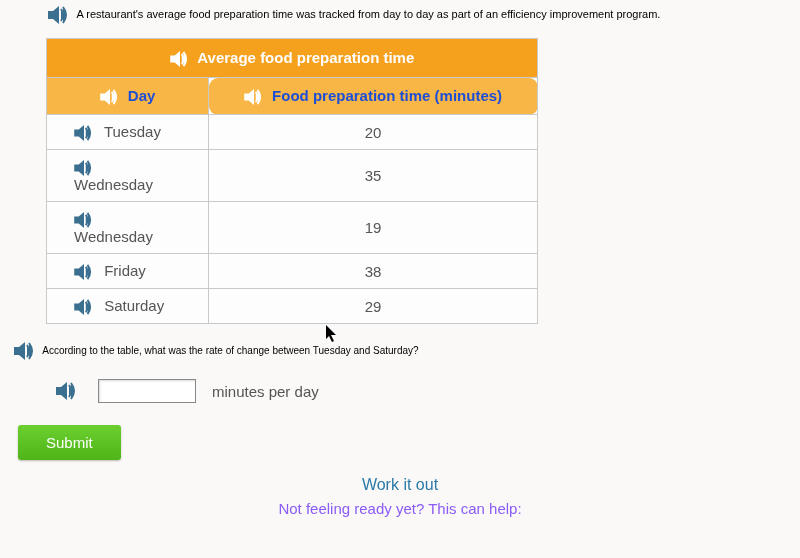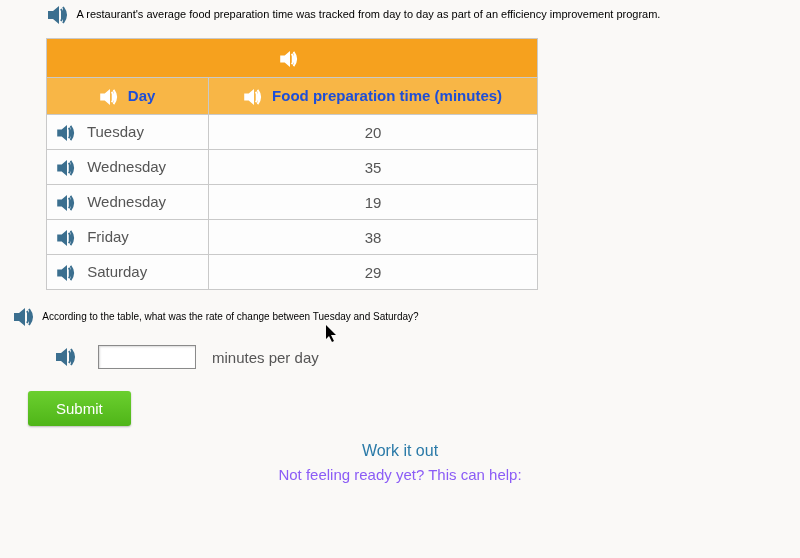--- a/index.html
+++ b/index.html
@@ -43,23 +43,23 @@
       text-align: center;
     }
     .header-row th {
       background: #f8b646;
       color: #1d4ed8;
       font-weight: 600;
       font-size: 15px;
       padding: 9px 8px;
     }
     .header-row th:first-child { width: 162px; text-align: center; }
-    .header-row th:last-child { text-align: center; }
+    .header-row th:last-child { text-align: center; border-radius: 9px; }
     tbody td {
-      padding: 8px 10px;
+      padding: 8px 27px;
       font-size: 15px;
       color: #555;
       background: #fdfdfd;
     }
     tbody td:first-child { text-align: left; }
     tbody td:last-child { text-align: center; }
     .question {
       font-size: 10px;
       color: #000000;
       margin-bottom: 19px;
@@ -76,21 +76,21 @@
     .answer-input {
       width: 98px;
       height: 24px;
       border: 1px solid #8a8a8a;
       background: #fff;
       box-shadow: inset 1px 1px 2px rgba(0,0,0,0.15);
       padding: 2px 4px;
       font-size: 14px;
     }
     .submit-btn {
-      margin-left: 14px;
+      margin-left: 4px;
       background: linear-gradient(#6bcf2f, #4fb518);
       color: #fff;
       border: none;
       border-radius: 3px;
       padding: 9px 28px;
       font-size: 15px;
       cursor: pointer;
       box-shadow: 0 1px 2px rgba(0,0,0,0.25);
     }
     .footer {
@@ -141,20 +141,21 @@
     <thead>
       <tr class="title-row">
         <th colspan="2">
           <span class="speaker white-speaker">
             <svg width="20" height="16" viewBox="0 0 22 18">
                 <polygon points="0,5 5,5 11,0 11,18 5,13 0,13"></polygon>
                 <path d="M13 3 Q17 9 13 15" fill="none" stroke="#fff" stroke-width="2"></path>
                 <path d="M15 1 Q21 9 15 17" fill="none" stroke="#fff" stroke-width="2"></path>
               </svg>
           </span>
+          <span>Average food preparation time</span>
         </th>
       </tr>
       <tr class="header-row">
         <th>
           <span class="speaker white-speaker">
             <svg width="20" height="16" viewBox="0 0 22 18">
                 <polygon points="0,5 5,5 11,0 11,18 5,13 0,13"></polygon>
                 <path d="M13 3 Q17 9 13 15" fill="none" stroke="#fff" stroke-width="2"></path>
                 <path d="M15 1 Q21 9 15 17" fill="none" stroke="#fff" stroke-width="2"></path>
               </svg>

